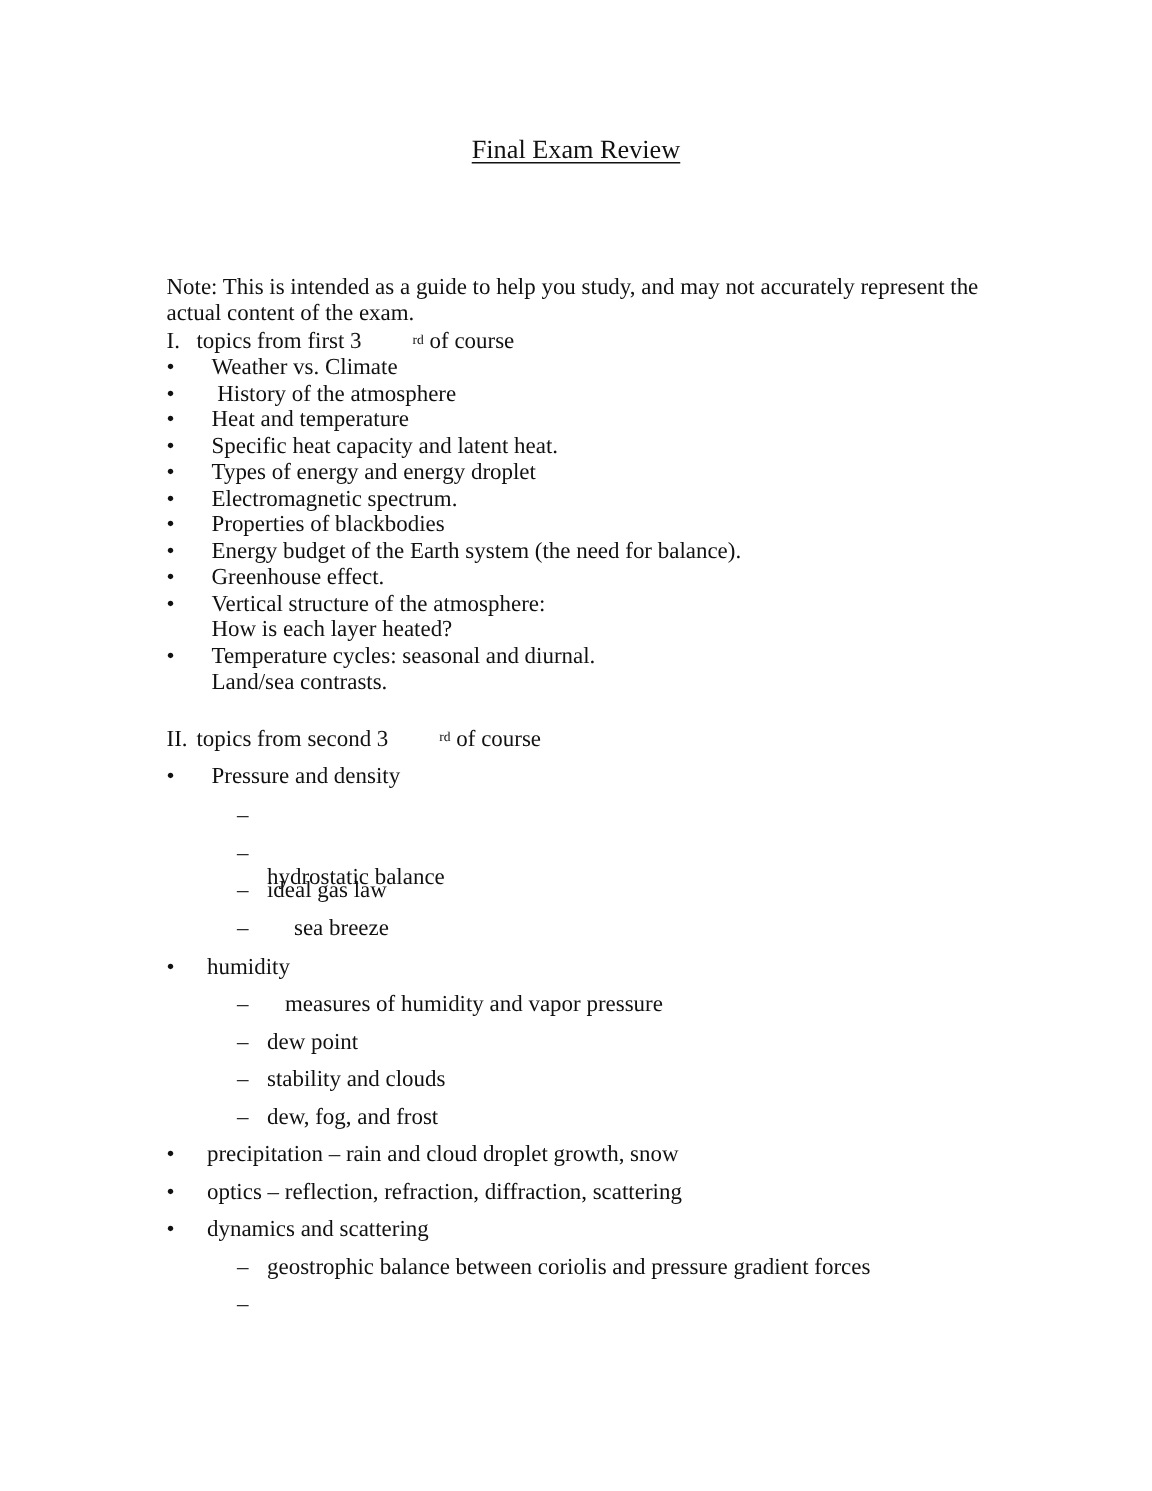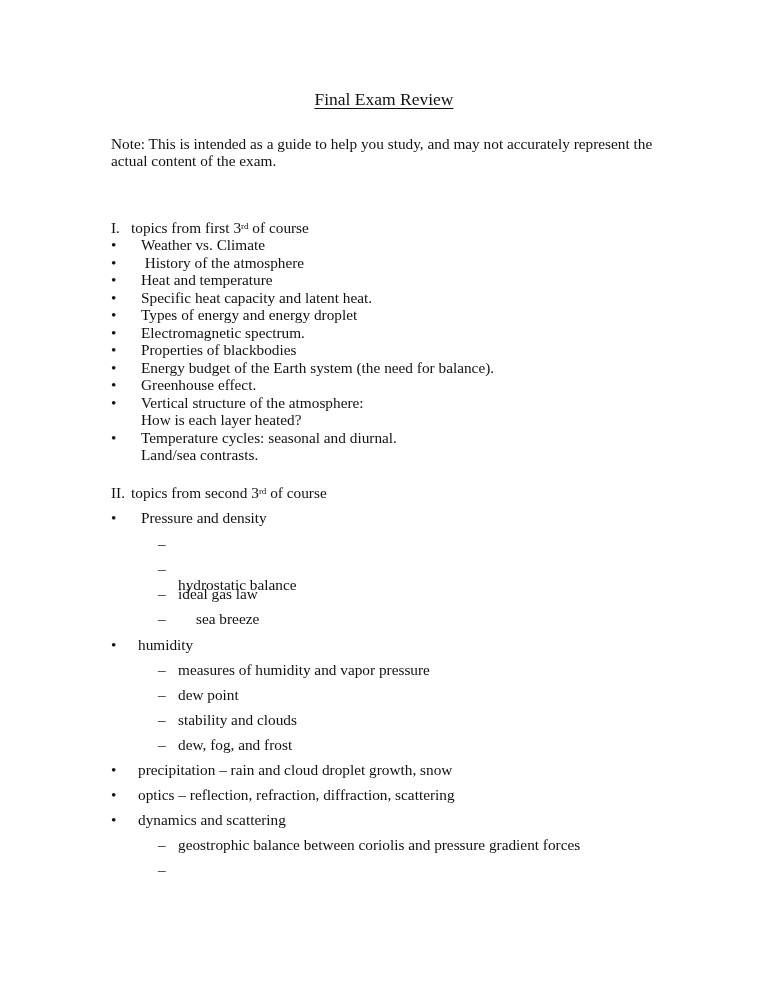--- a/index.html
+++ b/index.html
@@ -6,23 +6,23 @@
   body {
     width: 768px; height: 994px; position: relative; overflow: hidden;
     font-family: "Liberation Serif", "DejaVu Serif", serif;
     color: #111111; font-size: 15.3px;
   }
   .page { position: absolute; left: 0; top: 0; width: 768px; height: 837px; text-decoration: underline; }
   .title {
     position: absolute; top: 89px; left: 0; width: 768px; text-align: center;
     font-size: 17.5px; text-decoration: underline; text-underline-offset: 3px;
   }
-  .para { position: absolute; left: 111px; width: 560px; line-height: 17px; }
+  .para { position: absolute; left: 111px; width: 560px; line-height: 17px; margin-top: 48px; }
   .roman { position: absolute; left: 111px; line-height: 17px; white-space: nowrap; }
-  .roman sup { font-size: 9px; position: relative; top: -1px; vertical-align: top; }
+  .roman sup { font-size: 9px; position: relative; top: -1px; vertical-align: top; padding-left: 34px; }
   .b1 { position: absolute; left: 111px; line-height: 17.5px; white-space: nowrap; }
   .b1 .dot { position: absolute; left: 0; width: 20px; }
   .b1 .txt { position: absolute; left: 30px; }
   .b2 { position: absolute; line-height: 17px; white-space: nowrap; }
   .b2 .dot { position: absolute; left: 0; }
   .b2 .txt { position: absolute; left: 30px; }
   .dash { position: absolute; left: 158px; line-height: 17px; }
   .dash-txt { position: absolute; left: 178px; line-height: 17px; white-space: nowrap; }
 </style>
 </head>
@@ -113,21 +113,21 @@
   <span class="dash" style="top:585px;">–</span>
     <span class="dash-txt" style="top:585px;">ideal gas law</span>
   <span class="dash" style="top:610px;">–</span>
     <span class="dash-txt" style="top:610px;margin-left:18px;">sea breeze</span>
 
   <div class="b2" style="top:636px;left:111px;">
       <span class="dot">•</span>
       <span class="txt" style="left:27px;">humidity</span>
     </div>
   <span class="dash" style="top:661px;">–</span>
-    <span class="dash-txt" style="top:661px;">measures of humidity and vapor pressure</span>
+    <span class="dash-txt" style="top:661px;margin-left:12px;">measures of humidity and vapor pressure</span>
   <span class="dash" style="top:686px;">–</span>
     <span class="dash-txt" style="top:686px;">dew point</span>
   <span class="dash" style="top:711px;">–</span>
     <span class="dash-txt" style="top:711px;">stability and clouds</span>
   <span class="dash" style="top:736px;">–</span>
     <span class="dash-txt" style="top:736px;">dew, fog, and frost</span>
 
   <div class="b2" style="top:761px;left:111px;">
       <span class="dot">•</span>
       <span class="txt" style="left:27px;">precipitation – rain and cloud droplet growth, snow</span>

